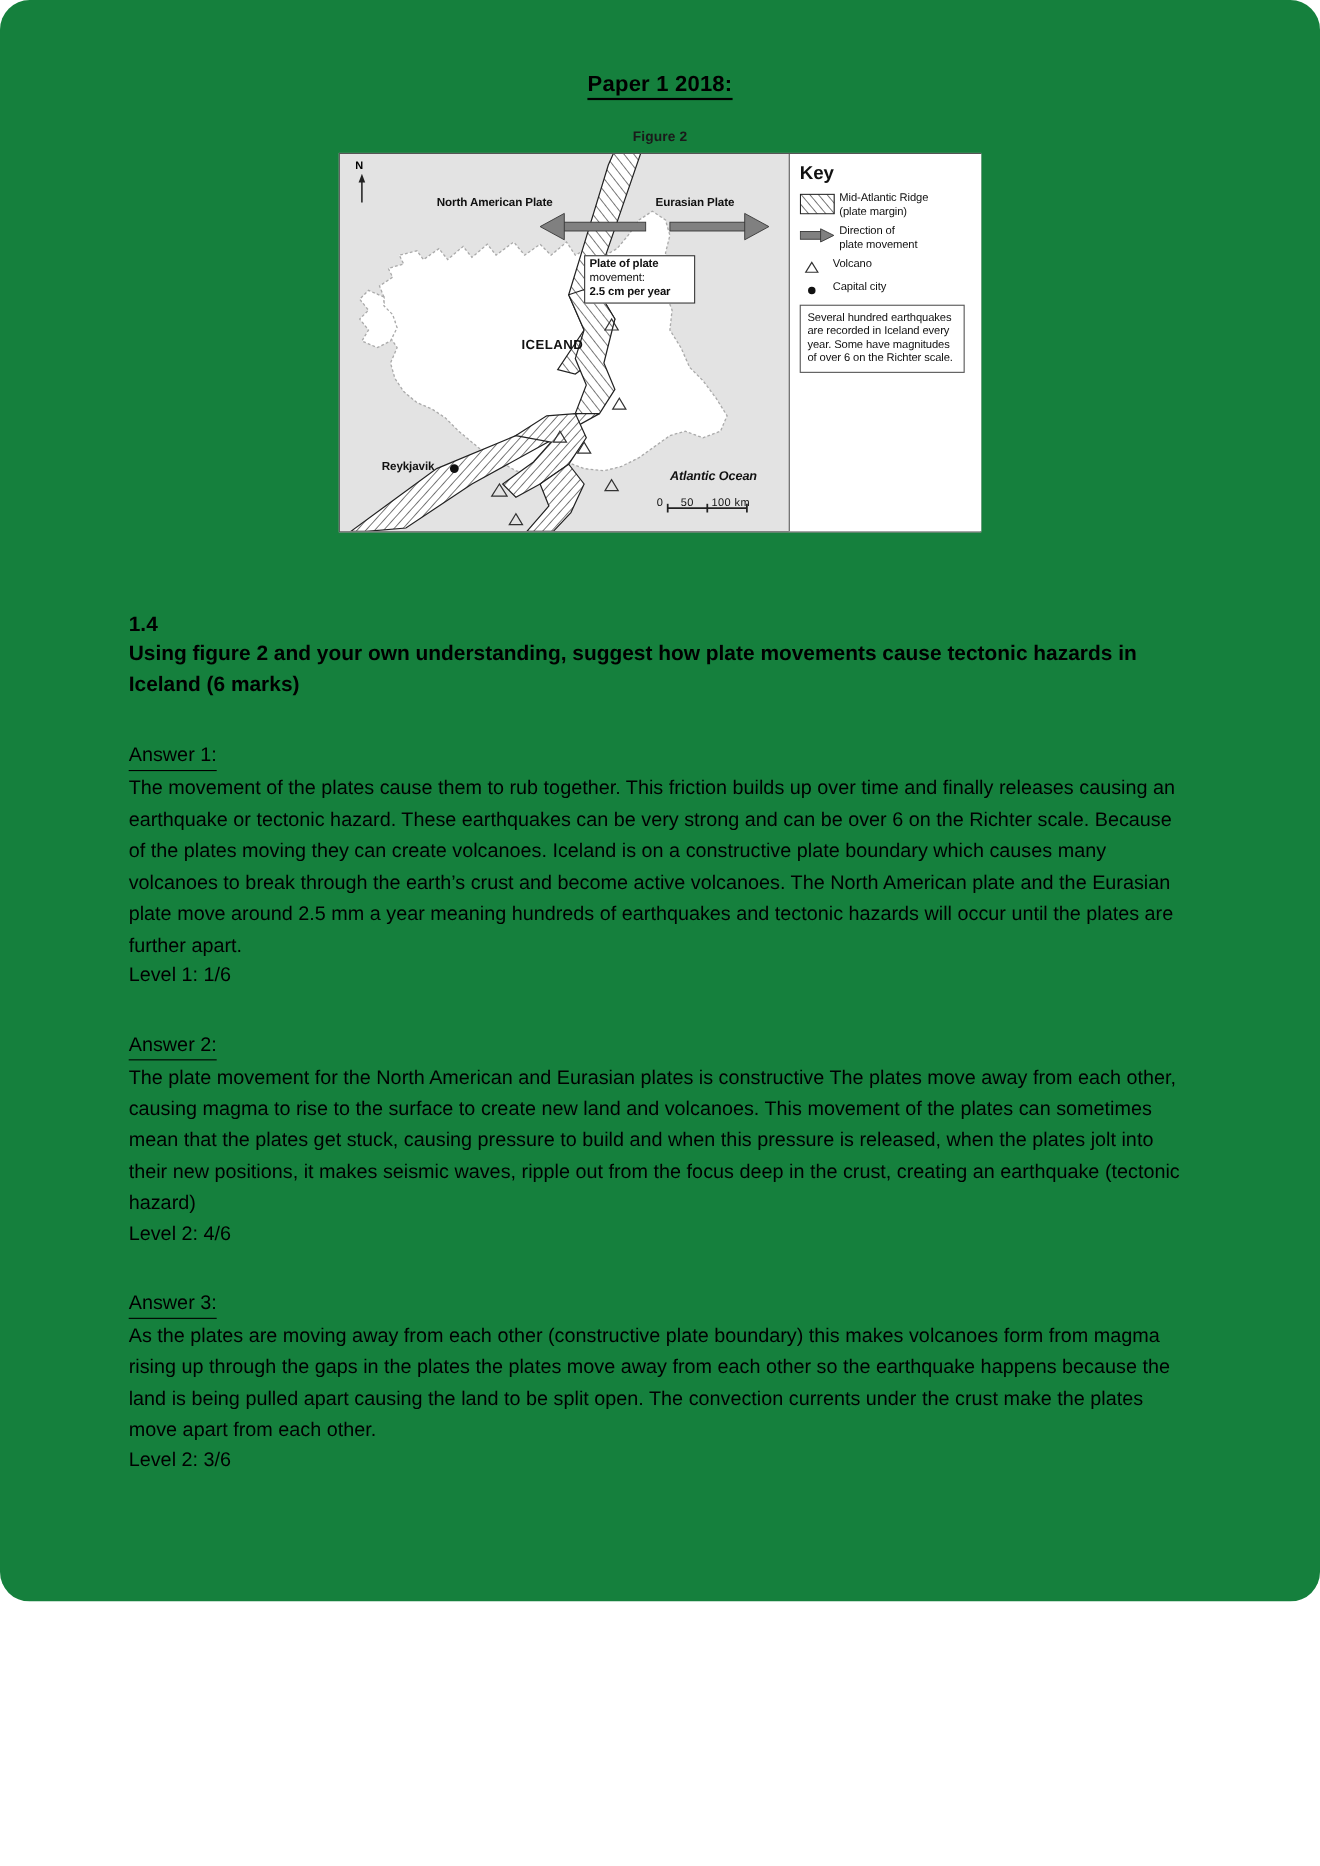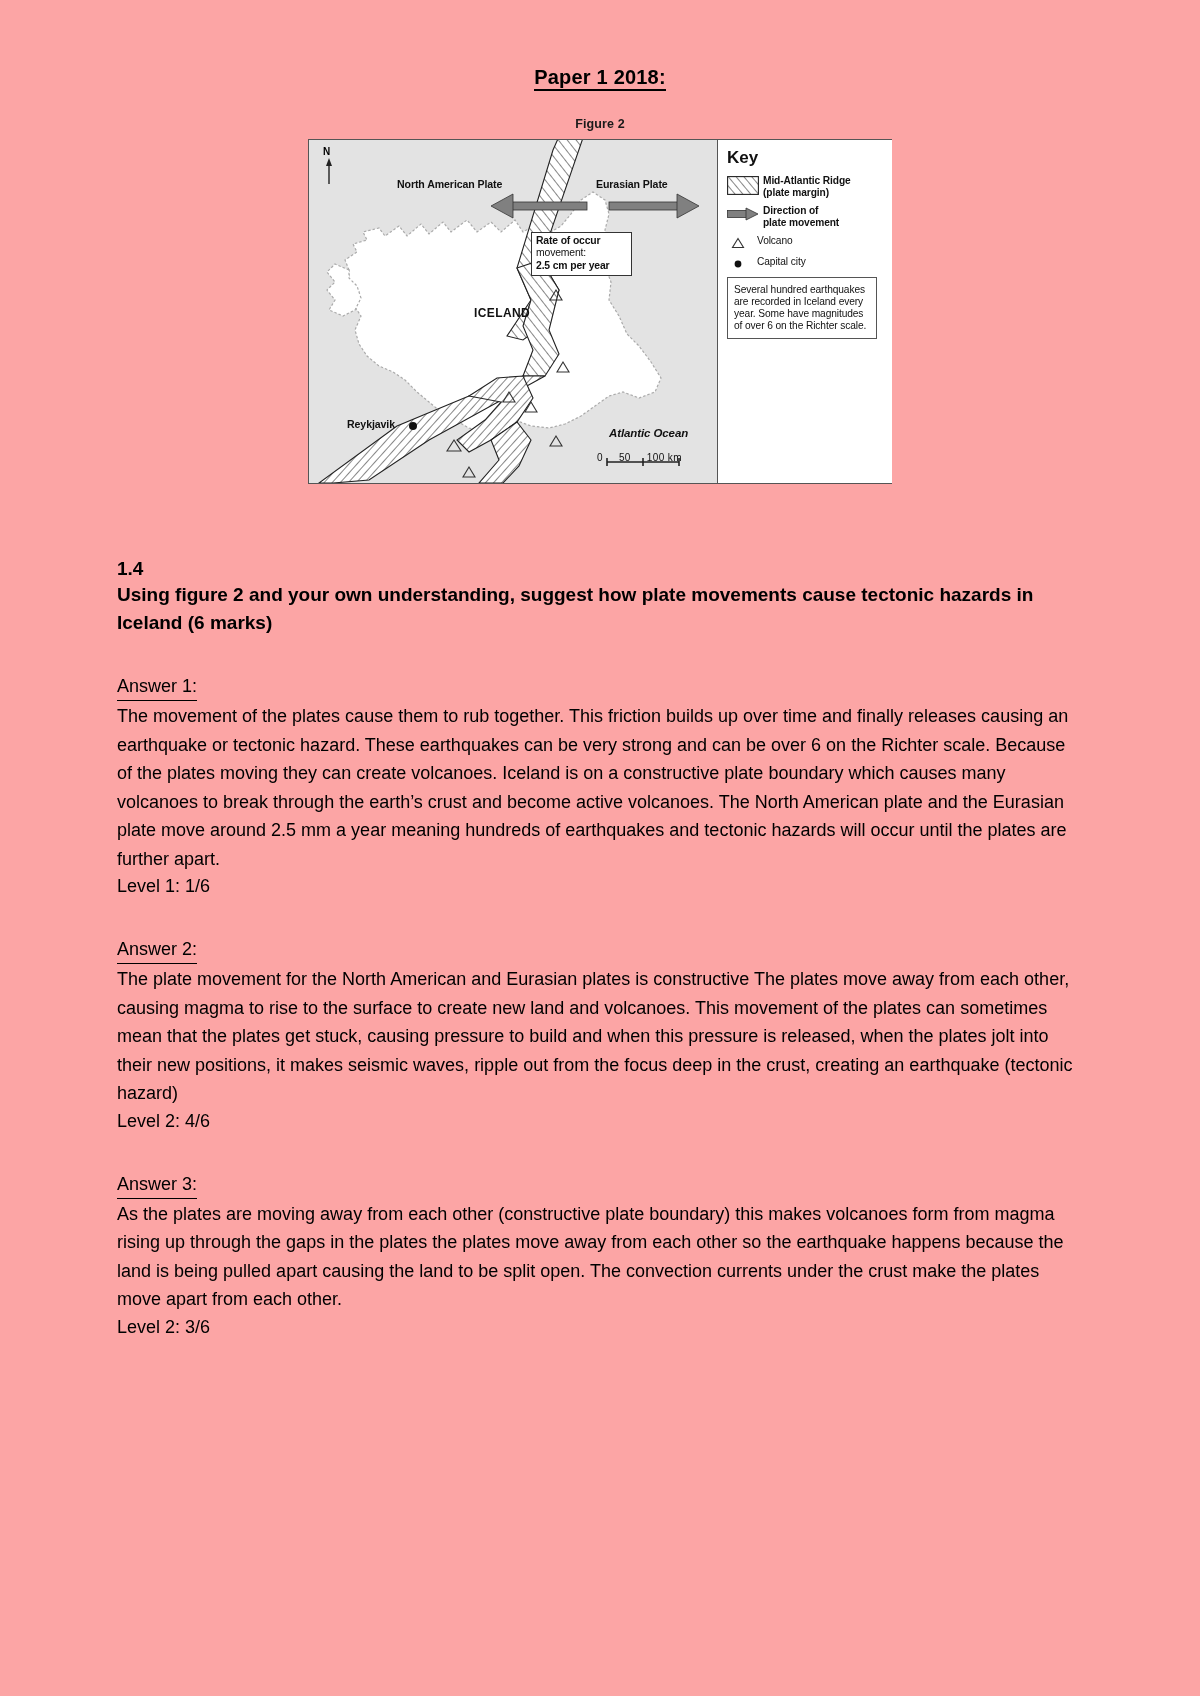--- a/index.html
+++ b/index.html
@@ -7,24 +7,25 @@
     padding: 0;
     background: #ffffff;
   }
   body {
     font-family: "Liberation Sans", sans-serif;
     color: #000000;
   }
   .page {
     position: relative;
     width: 1200px;
-    height: 1696px;
-    background: #fca5a5;
+    height: 1456px;
+    background: #15803d;
     overflow: hidden;
     box-sizing: border-box;
+    border-radius: 27px;
   }
 
   
   .doc-title {
     text-align: center;
     font-size: 20px;
     font-weight: bold;
     letter-spacing: 0.2px;
     margin: 66px 0 0 0;
     font-family: "Liberation Sans", sans-serif;
@@ -98,21 +99,21 @@
     flex: 0 0 22px;
     display: flex;
     align-items: center;
     justify-content: center;
     padding-top: 2px;
   }
   .key-label {
     font-size: 10.2px;
     line-height: 11.6px;
     color: #111;
-    font-weight: bold;
+    font-weight: normal;
     letter-spacing: -0.1px;
   }
   .key-label.plain {
     font-weight: normal;
   }
   .key-note {
     margin-top: 5px;
     border-top: 1px solid #555;
     border-bottom: 1px solid #555;
     border-left: 1px solid #555;
@@ -316,21 +317,21 @@
 
         <div class="map-label" style="left:287px; top:38px;">Eurasian Plate</div>
 
         <div class="map-label normalweight" style="left:165px; top:166px; font-size:12px;">ICELAND</div>
 
         <div class="map-label" style="left:38px; top:278px;">Reykjavik</div>
 
         <div class="map-label italic" style="left:300px; top:287px; font-size:11.5px;">Atlantic Ocean</div>
 
         <div class="rate-box">
-          <div>Rate of occur</div>
+          <div>Plate of plate</div>
           <div class="ln2">movement:</div>
           <div>2.5 cm per year</div>
         </div>
 
         <div class="scalebar">
           <span class="nums">
             <span>0</span>
             &nbsp;&nbsp;&nbsp;
             <span>50</span>
             &nbsp;&nbsp;&nbsp;

